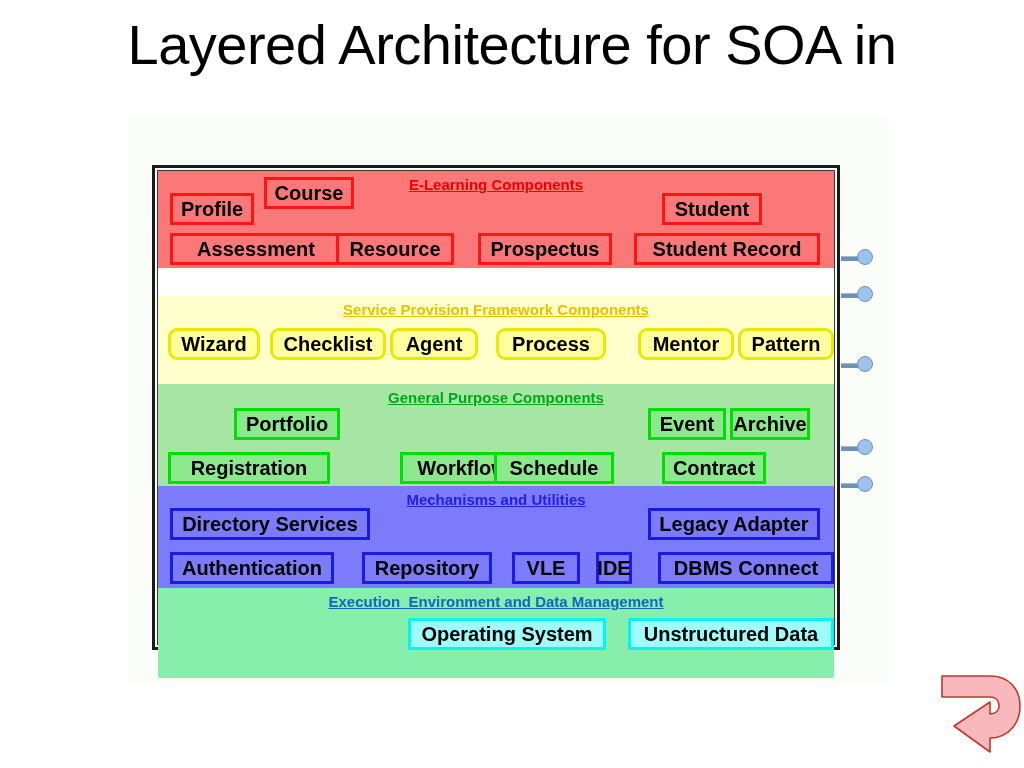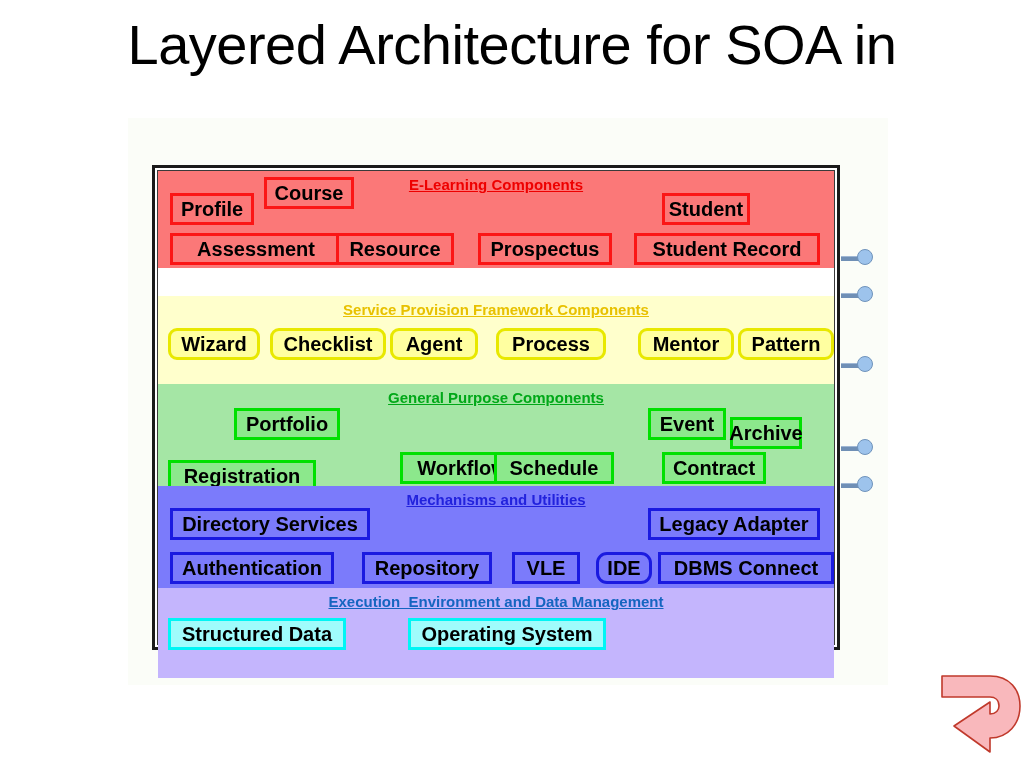--- a/index.html
+++ b/index.html
@@ -113,21 +113,21 @@
   .layer.green         { background: #a5e6a5; height: 102px; }
   .layer.green .layer-title { color: #00a818; }
   .layer.green .comp   { background: #8ce88c; border-color: #00e000; }
 
   
   .layer.blue          { background: #7b7bfb; height: 102px; }
   .layer.blue .layer-title { color: #2222dd; }
   .layer.blue .comp    { background: #7b7bfb; border-color: #1a1ae0; }
 
   
-  .layer.cyan          { background: #c4b5fd; height: 90px; }
+  .layer.cyan          { background: #86efac; height: 90px; }
   .layer.cyan .layer-title { color: #1565c0; }
   .layer.cyan .comp    { background: #9ffcfc; border-color: #00f5f5; }
 
   
   .connector {
     position: absolute;
     height: 18px;
   }
   .connector .lead {
     position: absolute;
@@ -166,63 +166,63 @@
 
 <div id="diagram-backdrop"></div>
 
 <div id="layer-stack">
   <div id="layer-stack-inner">
 
     <div class="layer red">
       <div class="layer-title">E-Learning Components</div>
       <div class="comp" style="left:12px;  top:22px;  width:84px;">Profile</div>
       <div class="comp" style="left:106px; top:6px;  width:90px;">Course</div>
-      <div class="comp" style="left:504px; top:22px;  width:88px;text-align:center;">Student</div>
+      <div class="comp" style="left:504px; top:22px;  width:100px;text-align:center;">Student</div>
       <div class="comp" style="left:12px;  top:62px;  width:172px;">Assessment</div>
       <div class="comp" style="left:178px; top:62px;  width:118px;">Resource</div>
       <div class="comp" style="left:320px; top:62px;  width:134px;">Prospectus</div>
       <div class="comp" style="left:476px; top:62px;  width:186px;">Student Record</div>
     </div>
 
     <div class="layer yellow">
       <div class="layer-title">Service Provision Framework Components</div>
       <div class="comp" style="left:10px;  top:32px; width:92px;">Wizard</div>
       <div class="comp" style="left:112px; top:32px; width:116px;">Checklist</div>
       <div class="comp" style="left:232px; top:32px; width:88px;">Agent</div>
       <div class="comp" style="left:338px; top:32px; width:110px;">Process</div>
       <div class="comp" style="left:480px; top:32px; width:96px;">Mentor</div>
       <div class="comp" style="left:580px; top:32px; width:96px;">Pattern</div>
     </div>
 
     <div class="layer green">
       <div class="layer-title">General Purpose Components</div>
       <div class="comp" style="left:76px;  top:24px; width:106px;">Portfolio</div>
       <div class="comp" style="left:490px; top:24px; width:78px;">Event</div>
-      <div class="comp" style="left:572px; top:24px; width:72px;margin-top:9px;">Archive</div>
-      <div class="comp" style="left:10px;  top:68px; width:148px;margin-top:8px;">Registration</div>
+      <div class="comp" style="left:572px; top:24px; width:80px;">Archive</div>
+      <div class="comp" style="left:10px;  top:68px; width:162px;">Registration</div>
       <div class="comp" style="left:194px; top:68px; width:124px;margin-left:48px;">Workflow</div>
       <div class="comp" style="left:336px; top:68px; width:120px;">Schedule</div>
       <div class="comp" style="left:504px; top:68px; width:104px;">Contract</div>
     </div>
 
     <div class="layer blue">
       <div class="layer-title">Mechanisms and Utilities</div>
       <div class="comp" style="left:12px;  top:22px; width:200px;">Directory Services</div>
       <div class="comp" style="left:490px; top:22px; width:172px;">Legacy Adapter</div>
       <div class="comp" style="left:204px; top:66px; width:130px;">Repository</div>
       <div class="comp" style="left:12px;  top:66px; width:164px;">Authentication</div>
       <div class="comp" style="left:354px; top:66px; width:68px;">VLE</div>
-      <div class="comp" style="left:438px; top:66px; width:56px;border-radius:11px;">IDE</div>
+      <div class="comp" style="left:438px; top:66px; width:36px;">IDE</div>
       <div class="comp" style="left:500px; top:66px; width:176px;">DBMS Connect</div>
     </div>
 
     <div class="layer cyan">
       <div class="layer-title">Execution  Environment and Data Management</div>
-      <div class="comp" style="left:10px;  top:30px; width:178px;">Structured Data</div>
       <div class="comp" style="left:250px; top:30px; width:198px;">Operating System</div>
+      <div class="comp" style="left:470px; top:30px; width:206px;">Unstructured Data</div>
     </div>
 
   </div>
 </div>
 
 <div class="connector" style="left:841px; top:249px;">
   <div class="lead"></div>
   <div class="dot"></div>
 </div>
 <div class="connector" style="left:841px; top:286px;">

